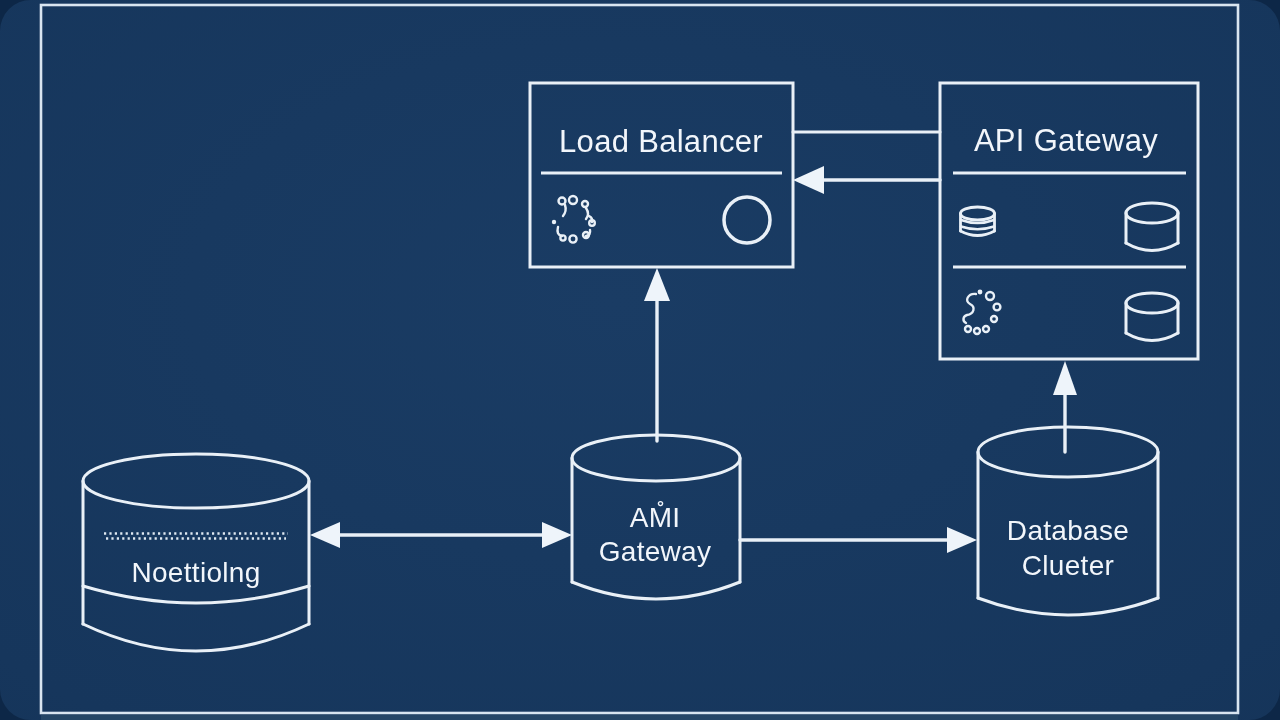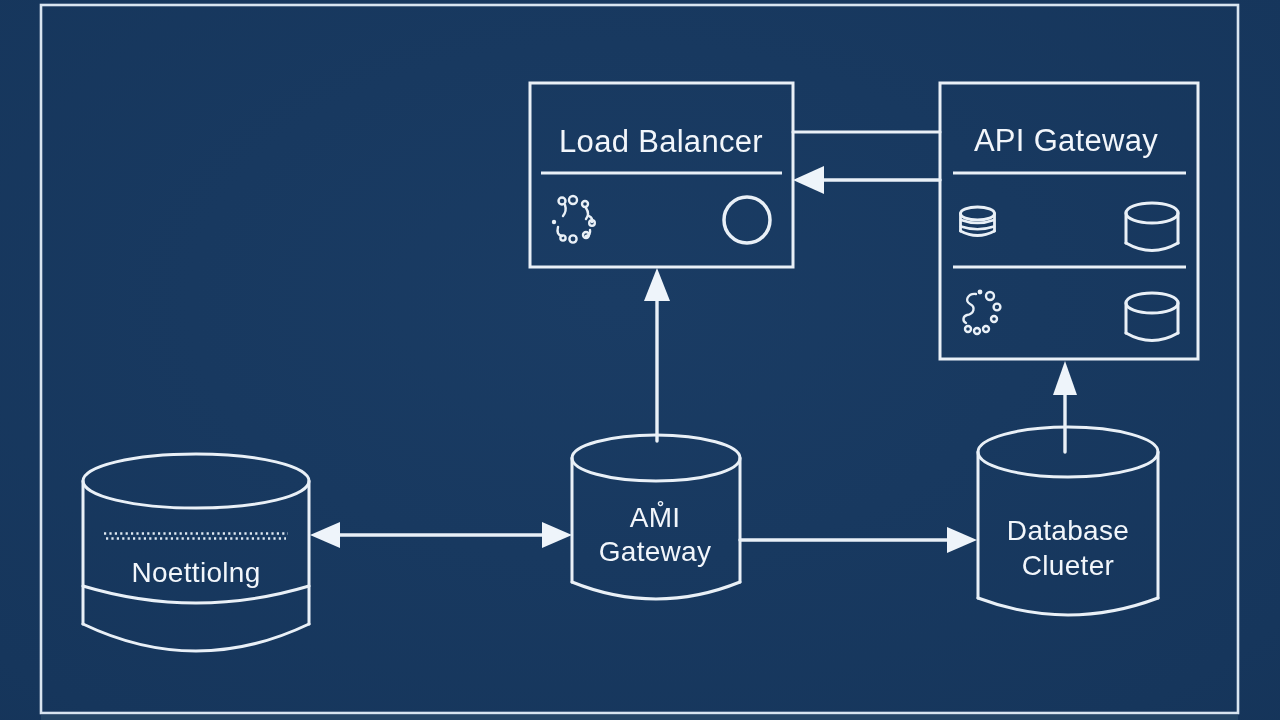--- a/index.html
+++ b/index.html
@@ -1,20 +1,21 @@
 <!DOCTYPE html>
 <html><head>
 <meta charset="utf-8">
 <style>
   html,body{margin:0;padding:0;background:#0d2747;}
   .stage{
     position:relative;
     width:1280px;height:720px;
     overflow:hidden;
     background:radial-gradient(120% 130% at 48% 42%, #1a3c64 0%, #16365c 55%, #122e50 100%);
+    border-radius:31px;
   }
   svg{display:block;width:1280px;height:720px;}
   .stroke{stroke:#e9f0f7;stroke-width:3;fill:none;stroke-linecap:round;}
   .stroke-thin{stroke:#e9f0f7;stroke-width:2.4;fill:none;stroke-linecap:round;}
   .fillhead{fill:#eef4fa;stroke:none;}
   .dotfill{fill:#e9f0f7;stroke:none;}
   .border{stroke:#d9e5f0;stroke-width:2.6;fill:none;}
   .divider{stroke:#e9f0f7;stroke-width:3;fill:none;}
   .dotted{stroke:#dfe9f2;stroke-width:2.3;fill:none;stroke-dasharray:2.2 3.2;}
   text{

